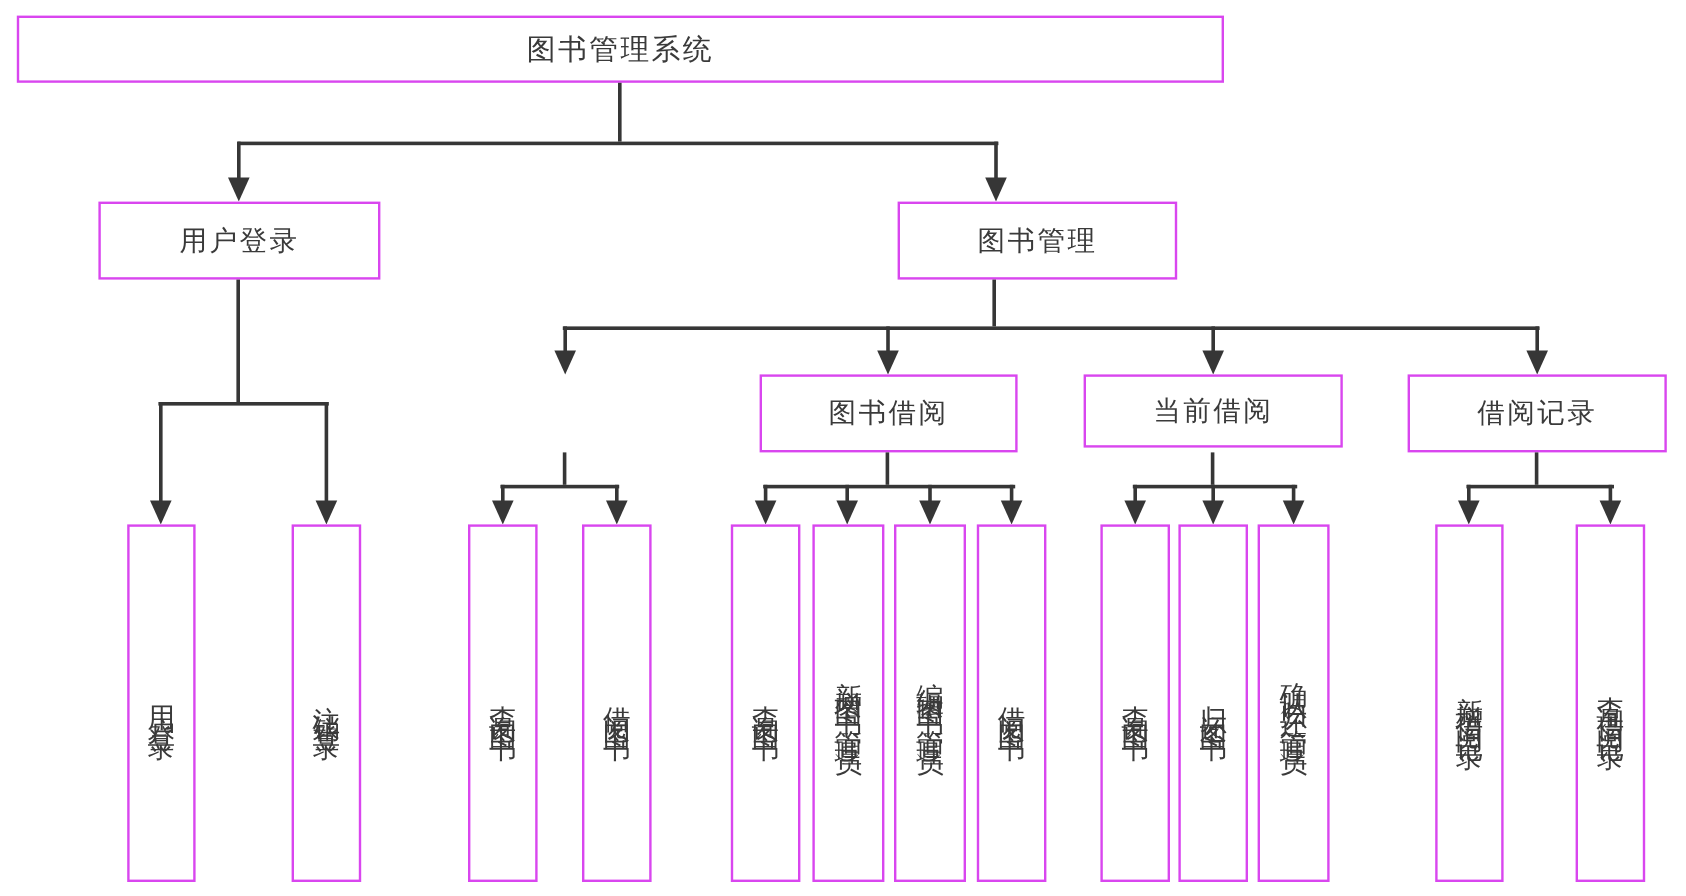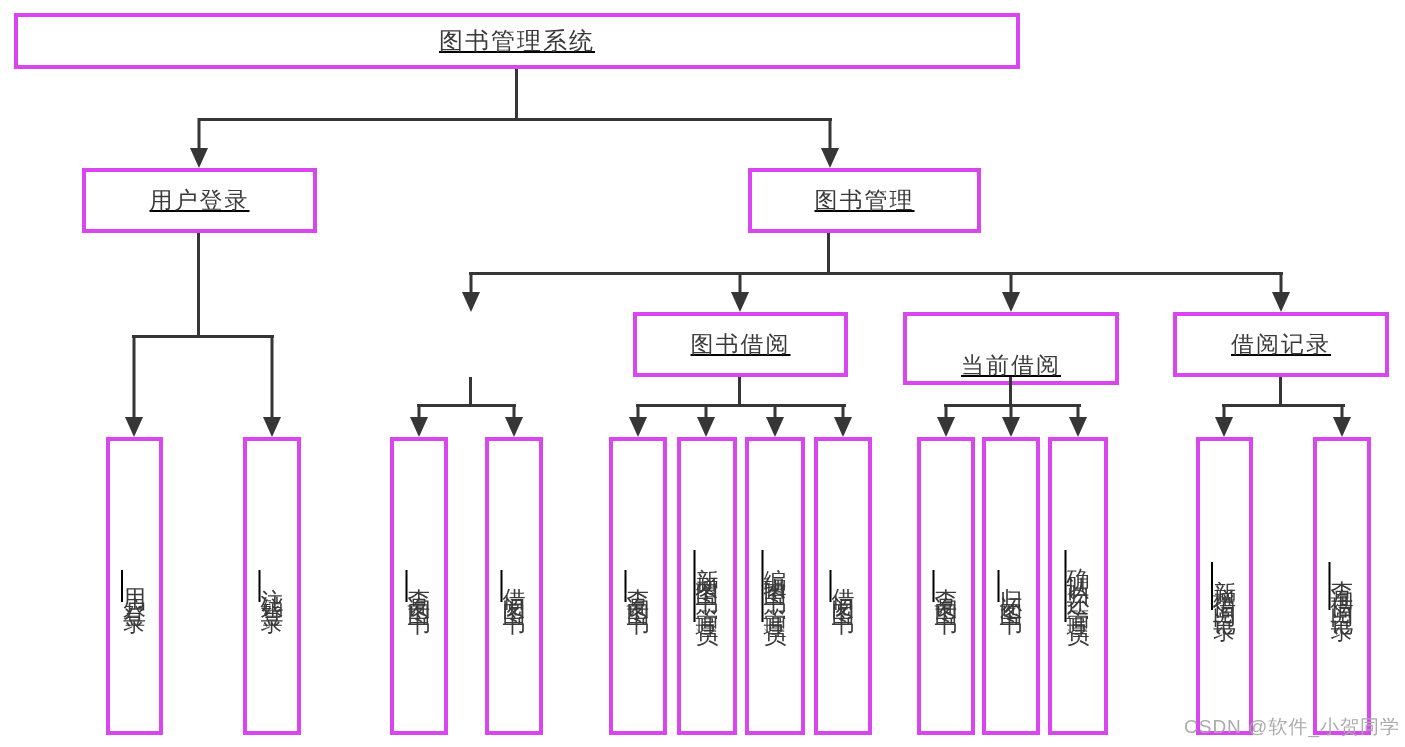--- a/index.html
+++ b/index.html
@@ -7,26 +7,25 @@
     position: relative;
     width: 1405px;
     height: 747px;
     background: #ffffff;
     font-family: "Liberation Sans", "DejaVu Sans", sans-serif;
     overflow: hidden;
   }
   .box {
     position: absolute;
     box-sizing: border-box;
-    border: 4px solid #d946ef;
+    border: 2px solid #d946ef;
     background: #ffffff;
     display: flex;
     align-items: center;
     justify-content: center;
-    text-decoration: underline;
   }
   .lbl {
     font-size: 23px;
     letter-spacing: 2px;
     color: #3a3a3a;
     white-space: nowrap;
   }
   .root-lbl { font-size: 24px; }
   .leaf .vlbl {
     writing-mode: vertical-rl;
@@ -116,21 +115,21 @@
       <i class="head"></i>
     </div>
   <div class="arrow" style="left:1272px;top:272px;height:40px;">
       <i class="stem"></i>
       <i class="head"></i>
     </div>
 
   <div class="box" style="left:633px;top:312px;width:215px;height:65px;text-align:center;">
     <span class="lbl">图书借阅</span>
   </div>
-  <div class="box" style="left:903px;top:312px;width:216px;height:73px;align-items:flex-end;">
+  <div class="box" style="left:903px;top:312px;width:216px;height:61px;">
     <span class="lbl">当前借阅</span>
   </div>
   <div class="box" style="left:1173px;top:312px;width:216px;height:65px;">
     <span class="lbl">借阅记录</span>
   </div>
 
   <div class="vline" style="left:469px;top:377px;height:27px;"></div>
   <div class="hline" style="left:417px;top:404px;width:99px;"></div>
   <div class="arrow" style="left:410px;top:404px;height:33px;">
       <i class="stem"></i>
@@ -223,15 +222,14 @@
     <span class="vlbl">确认归还（管理员）</span>
   </div>
 
   <div class="box leaf" style="left:1196px;top:437px;width:57px;height:298px;">
     <span class="vlbl">新增借阅记录</span>
   </div>
   <div class="box leaf" style="left:1313px;top:437px;width:58px;height:298px;">
     <span class="vlbl">查询借阅记录</span>
   </div>
 
-  <div class="watermark">CSDN @软件_小贺同学</div>
 
 </div>
 
 </body></html>

